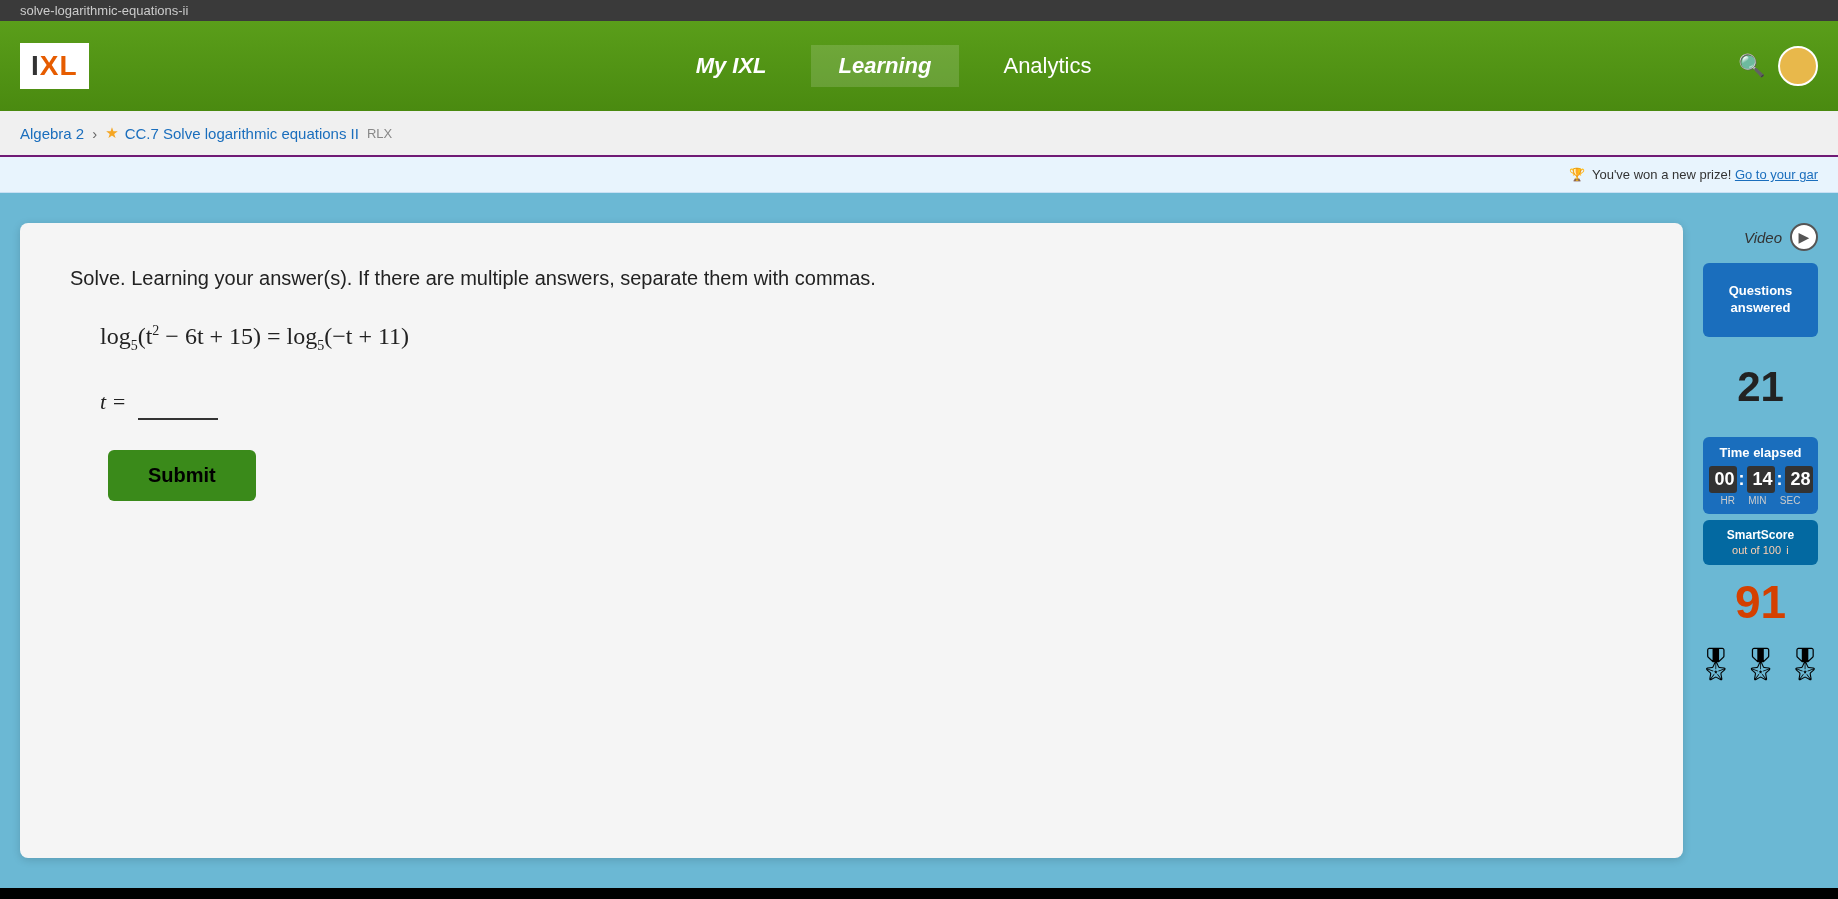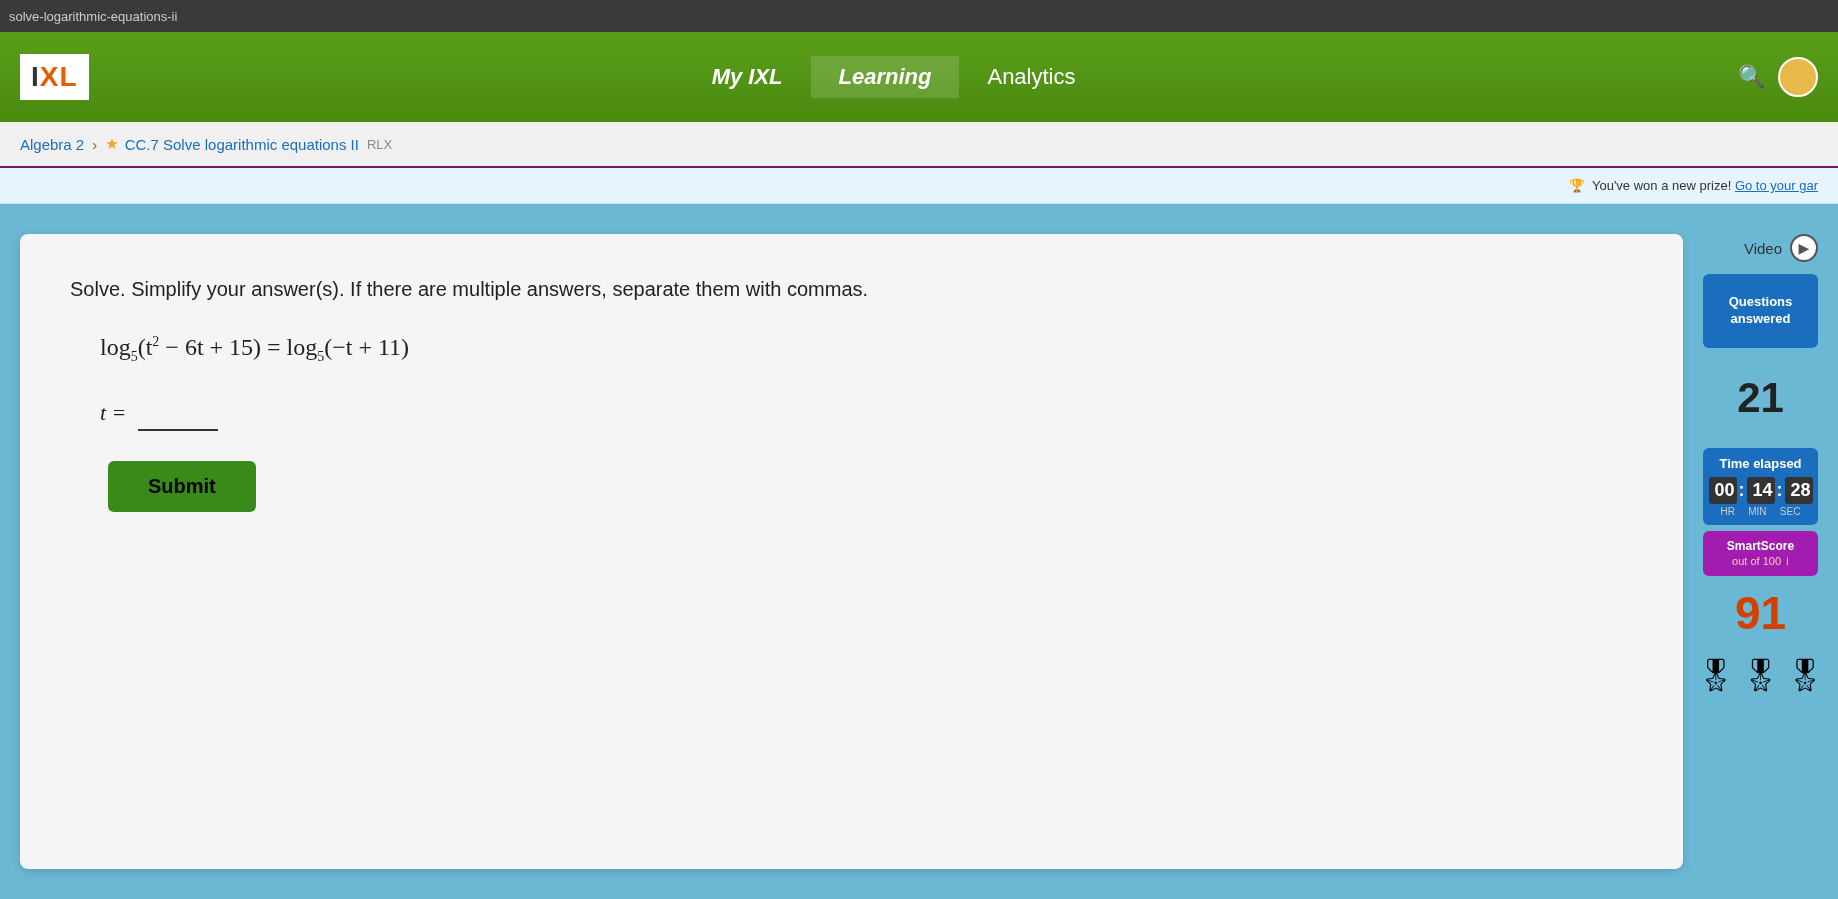--- a/index.html
+++ b/index.html
@@ -7,24 +7,24 @@
       width: 1838px;
       height: 899px;
       font-family: Arial, sans-serif;
       background: #000;
       overflow: hidden;
     }
 
     
     .browser-bar {
       background: #3a3a3a;
-      height: 32px;
-      display: flex;
-      align-items: center;
-      padding: 0 9px;
+      height: 21px;
+      display: flex;
+      align-items: center;
+      padding: 0 20px;
       color: #ccc;
       font-size: 13px;
     }
 
     
     .nav-bar {
       background: linear-gradient(to bottom, #5a9e1a, #4a8a10);
       height: 90px;
       display: flex;
       align-items: center;
@@ -49,21 +49,21 @@
       letter-spacing: 1px;
     }
 
     .logo-i {
       color: #333;
       font-weight: 900;
     }
 
     .nav-links {
       display: flex;
-      gap: 0;
+      gap: 16px;
       flex: 1;
       justify-content: center;
       margin-left: -80px;
     }
 
     .nav-link {
       color: #fff;
       font-size: 22px;
       font-weight: bold;
       padding: 8px 28px;
@@ -234,20 +234,21 @@
       padding: 14px 40px;
       font-size: 20px;
       font-weight: bold;
       cursor: pointer;
       margin-left: 38px;
     }
 
     .video-label {
       font-size: 15px;
       color: #333;
+      font-style: italic;
     }
 
     .video-btn {
       width: 28px;
       height: 28px;
       border-radius: 50%;
       border: 2px solid #555;
       background: #fff;
       display: flex;
       align-items: center;
@@ -316,21 +317,21 @@
 
     .time-unit-row {
       display: flex;
       justify-content: space-around;
       font-size: 10px;
       color: #ccc;
       margin-top: 2px;
     }
 
     .smart-score-box {
-      background: #a21caf;
+      background: #0369a1;
       color: #fff;
       border-radius: 6px;
       width: 100%;
       text-align: center;
       padding: 8px 6px;
     }
 
     .smart-score-label {
       font-size: 12px;
       font-weight: bold;
@@ -423,21 +424,21 @@
 <div class="prize-bar">
   <span class="prize-trophy">🏆</span>
   <span>You've won a new prize!</span>
   &nbsp;
   <a href="#" class="prize-link">Go to your gar</a>
 </div>
 
 <div class="main-area">
 
   <div class="question-card">
-    <p class="question-instruction">Solve. Simplify your answer(s). If there are multiple answers, separate them with commas.</p>
+    <p class="question-instruction">Solve. Learning your answer(s). If there are multiple answers, separate them with commas.</p>
 
     <div class="math-equation">
       log<span class="math-sub">5</span>(t<span class="math-sup">2</span> − 6t + 15) = log<span class="math-sub">5</span>(−t + 11)
     </div>
 
     <div class="answer-row">
       <span class="answer-label">t =</span>
       <input class="answer-input" type="text" style="">
     </div>
 

